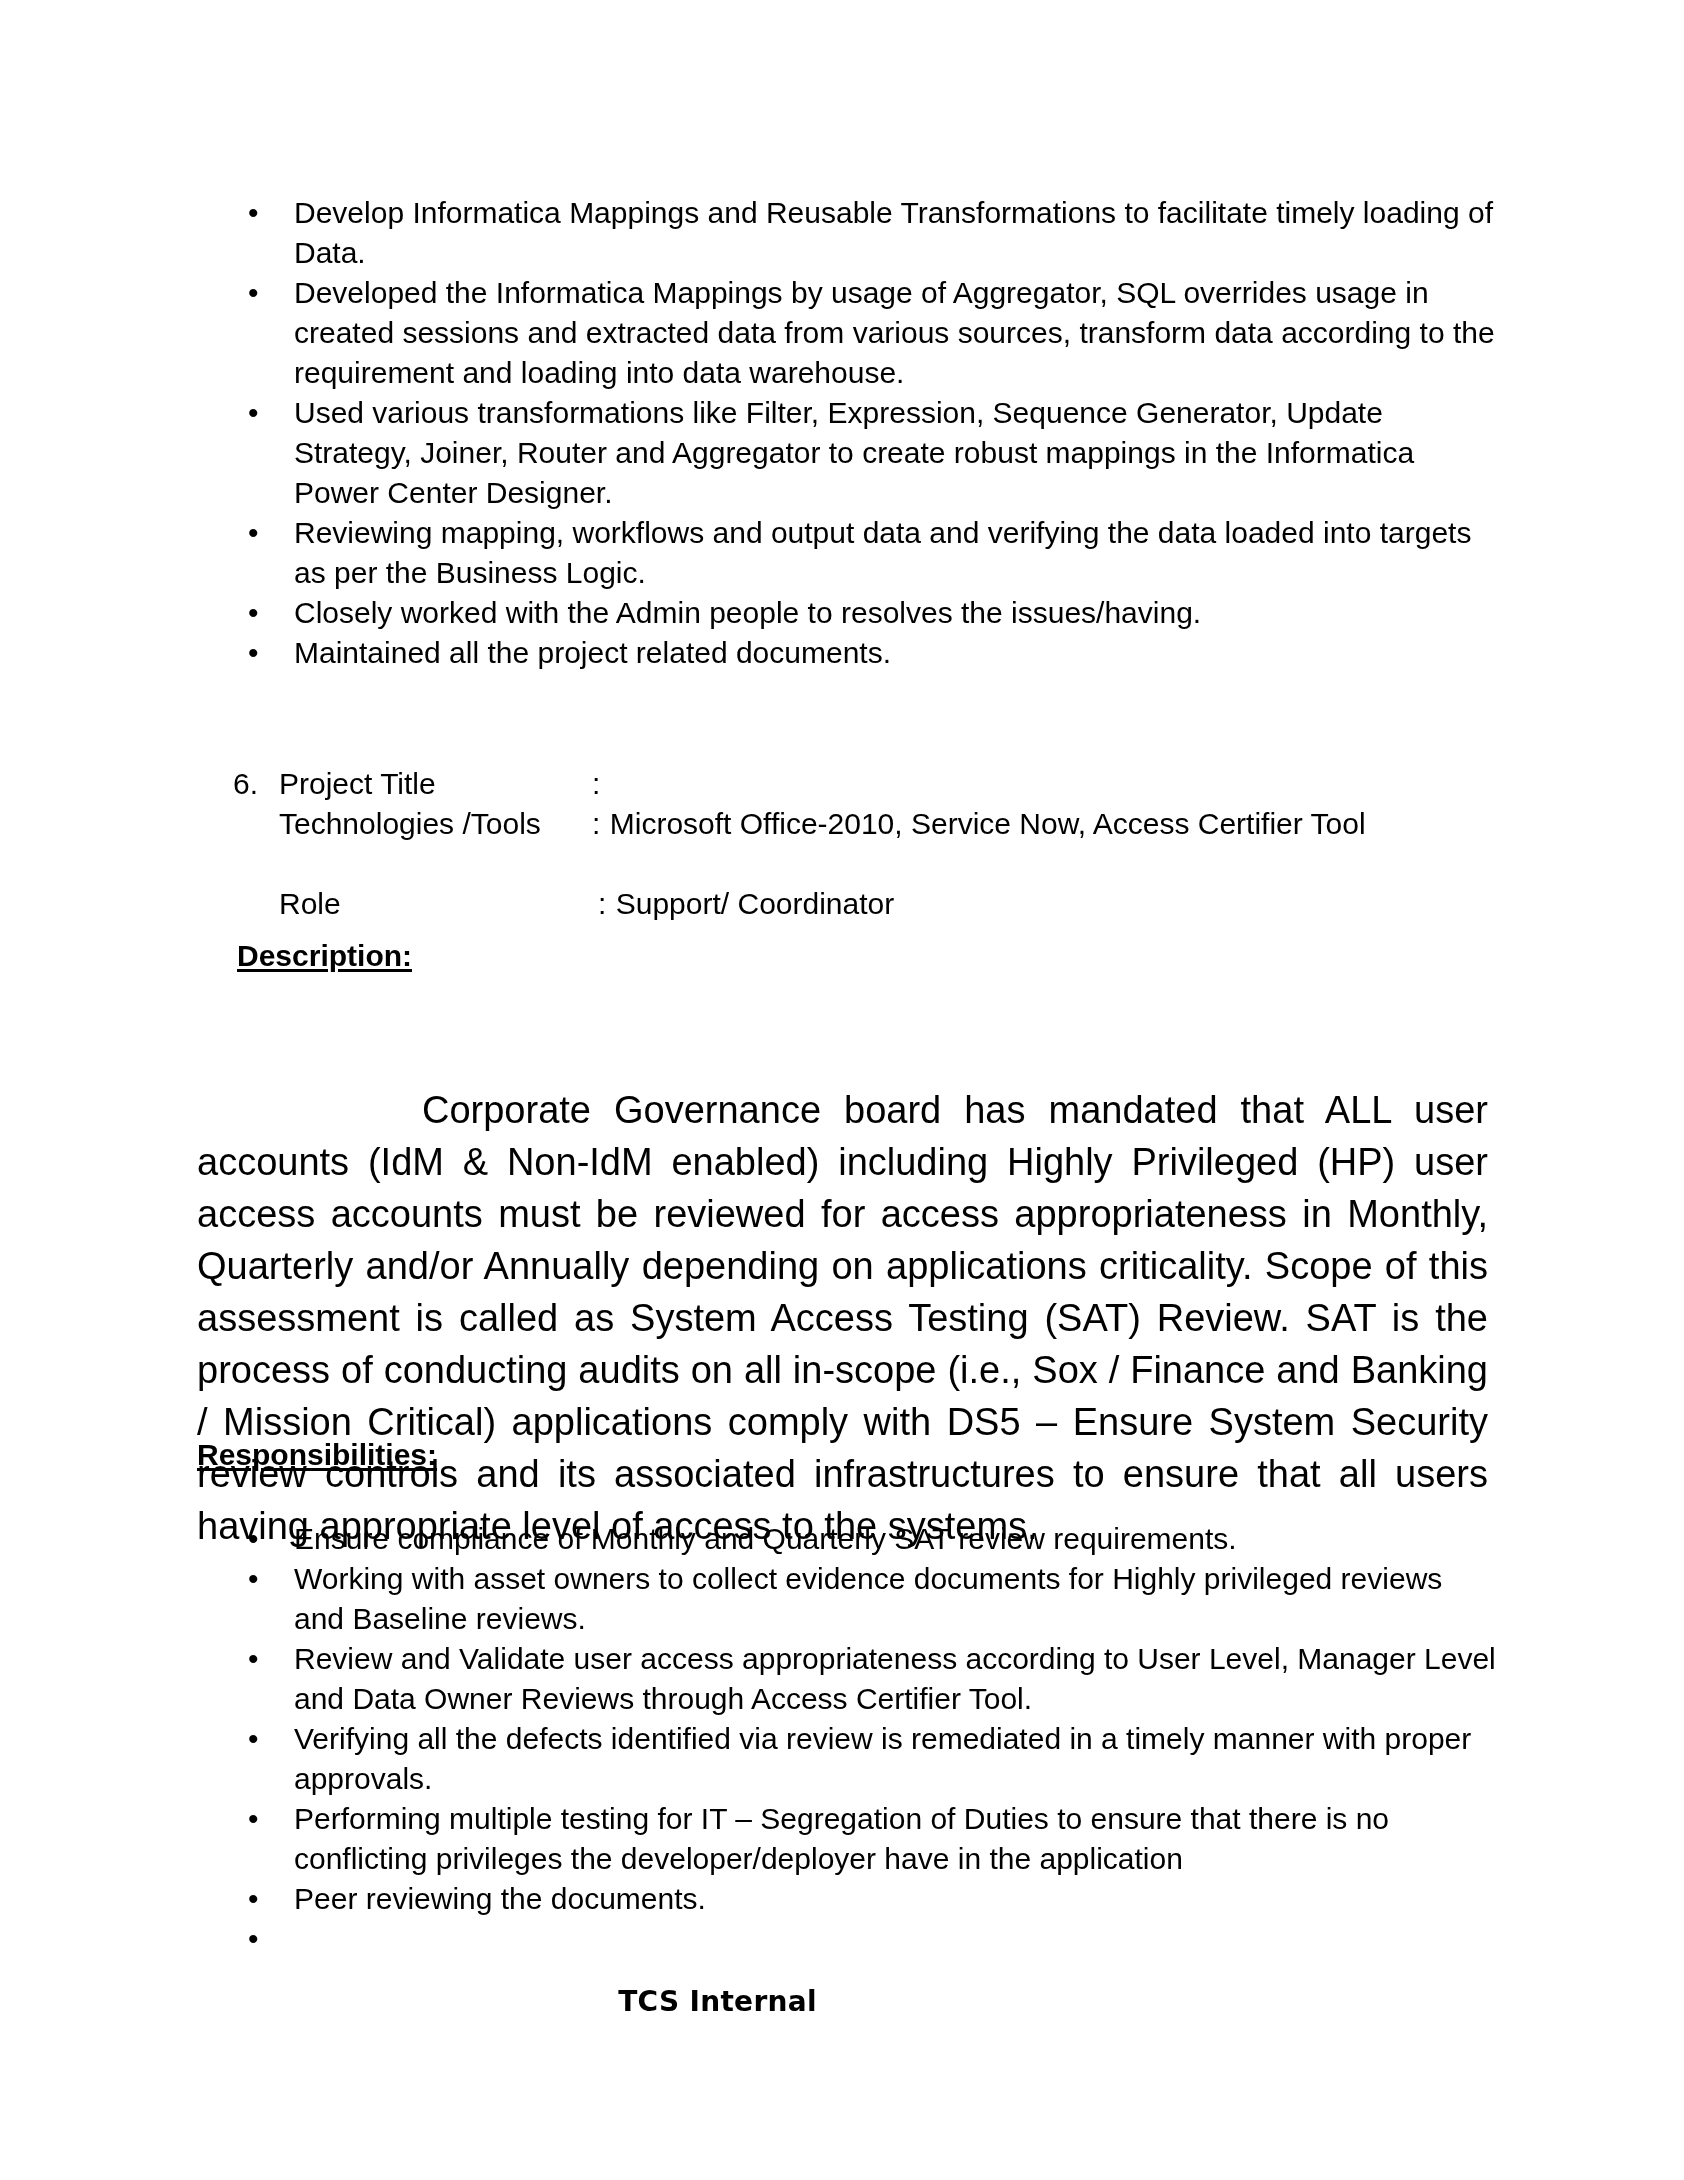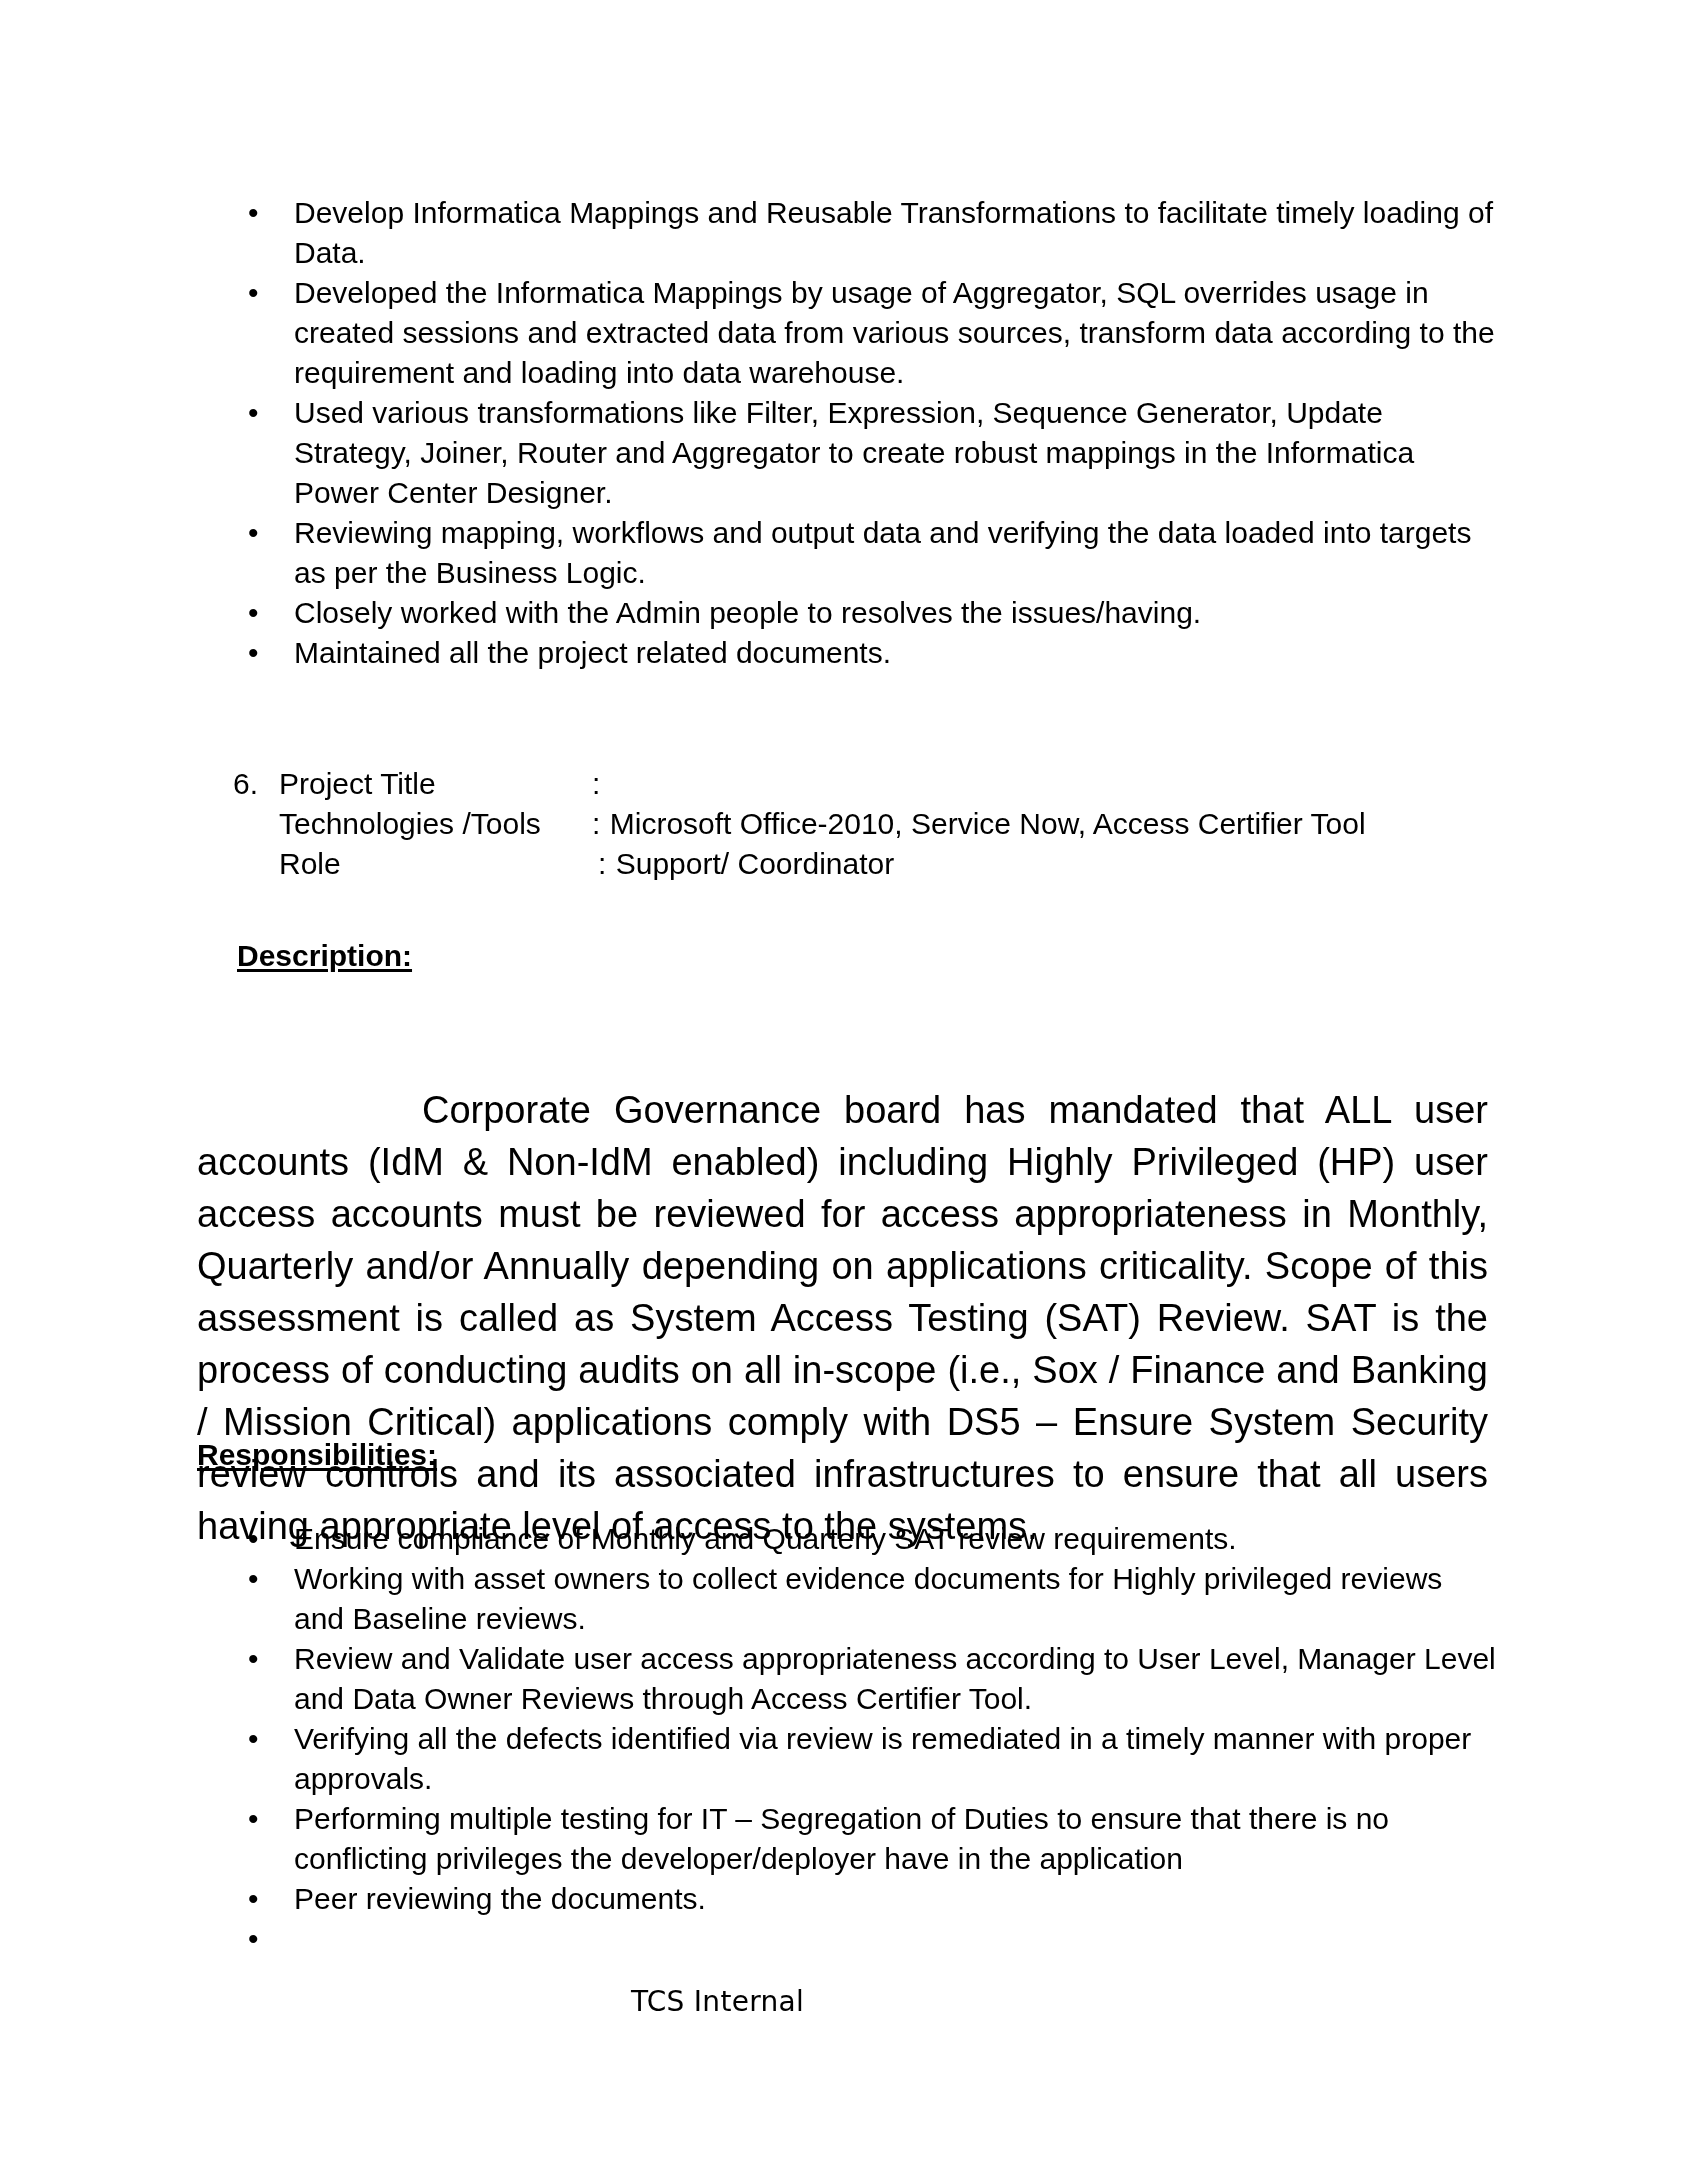--- a/index.html
+++ b/index.html
@@ -64,20 +64,21 @@
     width: 46px;
     flex: 0 0 46px;
   }
   .project-label {
     width: 313px;
     flex: 0 0 313px;
   }
   .project-label.role-label {
     width: 319px;
     flex: 0 0 319px;
+    margin-top: 40px;
   }
   .project-colon {
     flex: 0 0 auto;
     padding-right: 9.4px;
   }
   .project-value {
     flex: 1 1 auto;
     white-space: nowrap;
   }
 
@@ -124,21 +125,21 @@
 
   
   #page-footer {
     position: absolute;
     left: 0;
     top: 1985px;
     width: 1435px;
     text-align: center;
     font-family: "DejaVu Sans", sans-serif;
     font-size: 28px;
-    font-weight: normal;
+    font-weight: bold;
     letter-spacing: 0.3px;
   }
 </style>
 </head>
 <body>
 
 <div class="page">
 
   <ul class="bullet-list" id="first-list">
     <li class="bullet-item">

